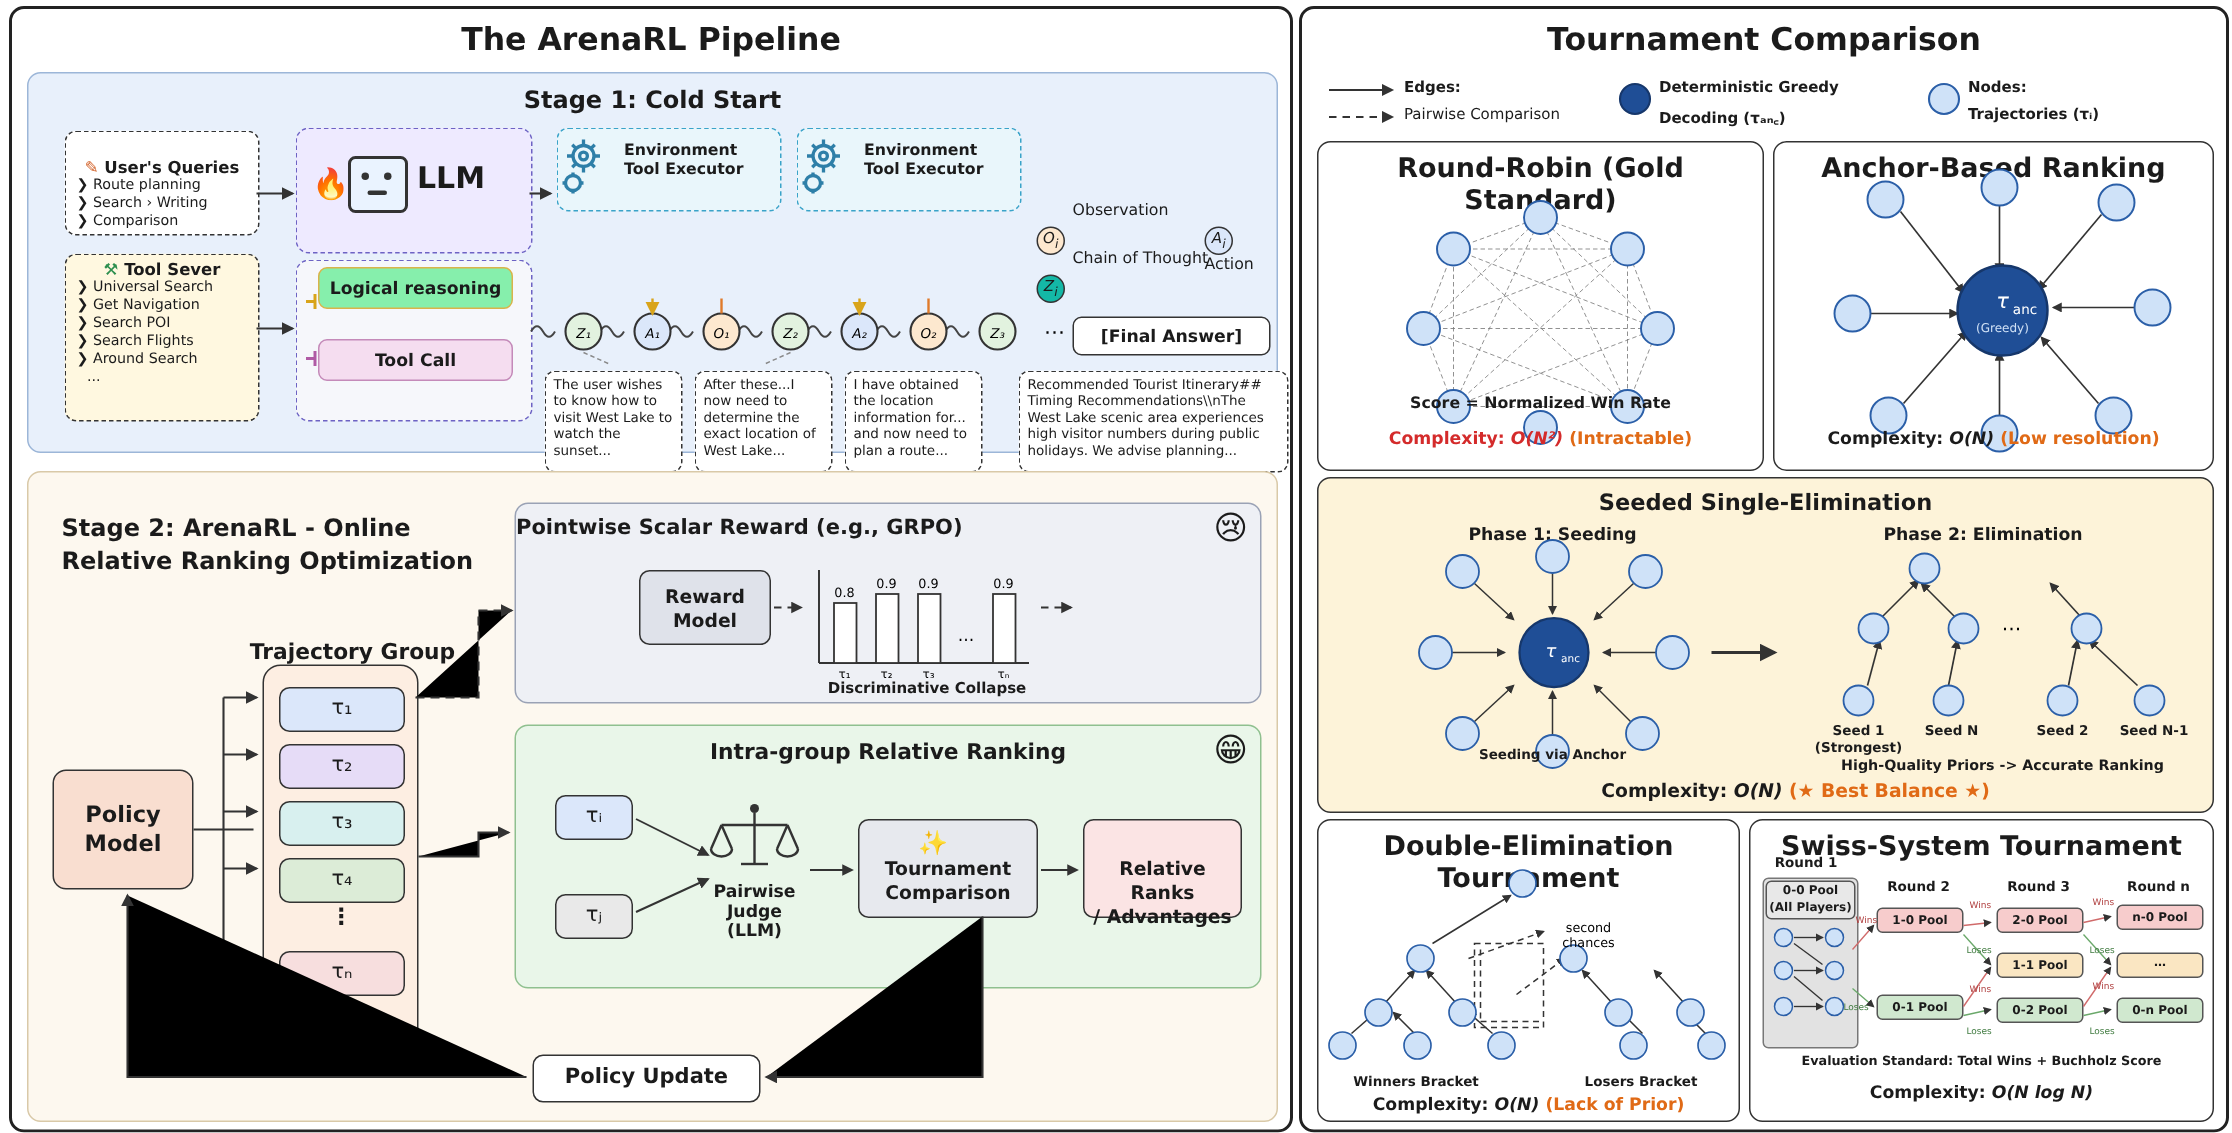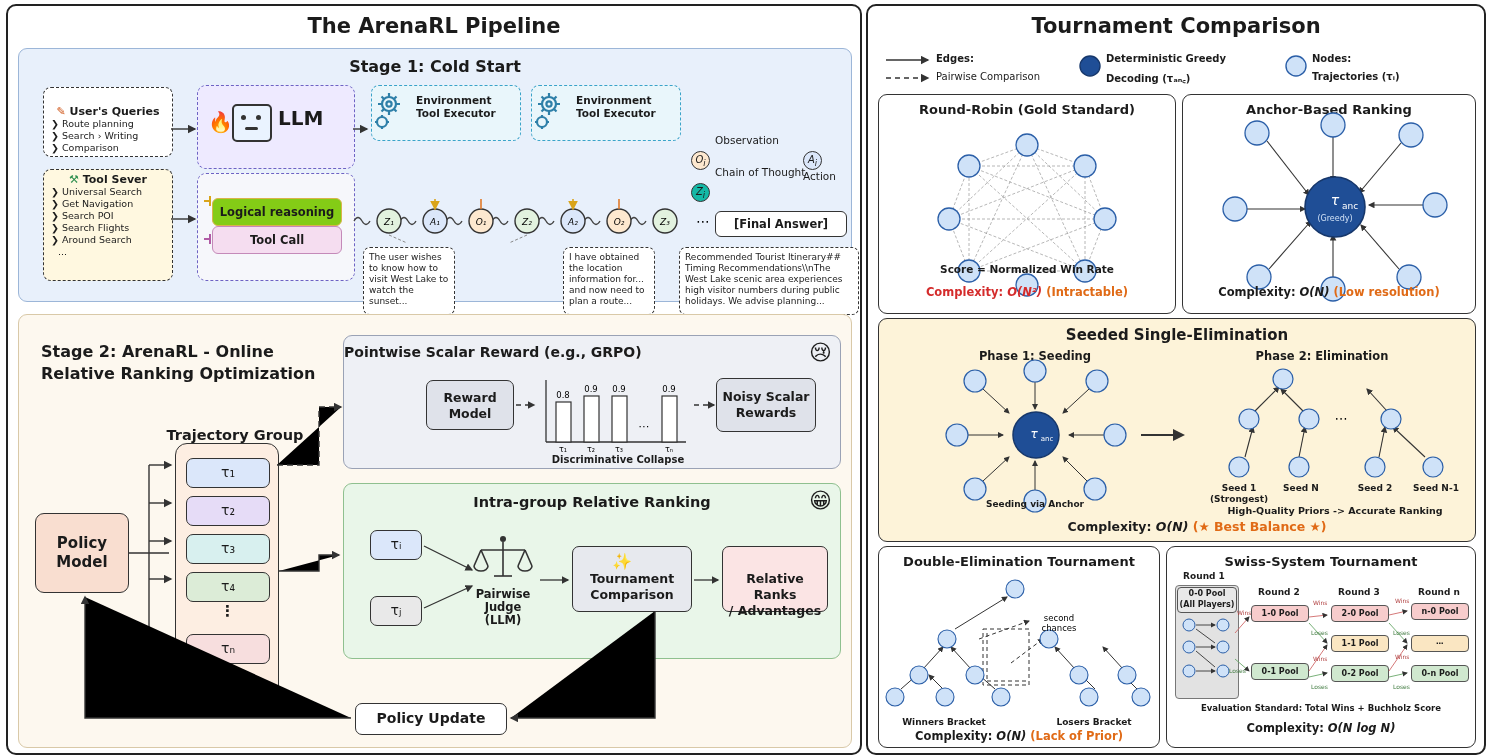--- a/index.html
+++ b/index.html
@@ -19,21 +19,21 @@
   #uq{left:24px;top:38px;width:128px;height:68px;background:#fff;}
   #uq .hd{font-size:11px;font-weight:bold;text-align:center;margin-top:17px;}
   .li{font-size:9.5px;margin-left:7px;line-height:12px;}
   #ts{left:24px;top:120px;width:128px;height:110px;background:#fff8e0;}
   #ts .hd{font-size:11px;font-weight:bold;text-align:center;margin-top:3px;}
 
   #llmbox{left:178px;top:36px;width:156px;height:82px;background:#eeeaff;border:1.6px dashed #6d63c4;border-radius:9px;}
   #llmbox .lbl{position:absolute;left:52px;top:26px;font-size:20px;font-weight:bold;}
   #legendbox{left:178px;top:124px;width:156px;height:106px;background:#f6f7fb;border:1.6px dashed #6d63c4;border-radius:9px;}
   .legitem{position:absolute;left:14px;width:128px;height:26px;border-radius:6px;font-size:11.5px;font-weight:bold;display:flex;align-items:center;justify-content:center;}
-  #lg1{top:24px;background:#84cc16;border:1.2px solid #d9b44a;}
+  #lg1{top:4px;background:#86efac;border:1.2px solid #d9b44a;}
   #lg2{top:52px;background:#f5ddf0;border:1.2px solid #c48ab9;}
 
   .envbox{position:absolute;top:36px;width:148px;height:54px;background:#e9f6fb;border:1.6px dashed #3aa3c9;border-radius:8px;}
   #env1{left:352px;}
   #env2{left:512px;}
   .envtxt{position:absolute;left:44px;top:8px;font-size:10.5px;font-weight:bold;line-height:13px;}
 
   .legend-right{position:absolute;font-size:10.5px;}
   .crc{display:inline-block;width:17px;height:17px;border-radius:50%;border:1.4px solid #333;text-align:center;line-height:16px;font-size:10px;font-style:italic;vertical-align:middle;margin-right:5px;margin-top:40px;}
 
@@ -77,21 +77,21 @@
   #right-title{position:absolute;left:0;top:8px;width:616px;font-size:21px;font-weight:bold;text-align:center;}
   #rlegend{position:absolute;left:10px;top:44px;width:596px;height:40px;}
   .lgtxt{position:absolute;font-size:10px;font-weight:bold;}
 
   .sub{position:absolute;border:1.6px solid #333;border-radius:9px;background:#fff;}
   #rr{left:10px;top:88px;width:296px;height:218px;}
   #ab{left:314px;top:88px;width:292px;height:218px;}
   #se{left:10px;top:312px;width:596px;height:222px;background:#fdf3d9;border:1.8px solid #333;}
   #de{left:10px;top:540px;width:280px;height:200px;}
   #sw{left:298px;top:540px;width:308px;height:200px;}
-  .subttl{position:absolute;left:0;top:7px;width:100%;text-align:center;font-size:13px;font-weight:bold;}
+  .subttl{position:absolute;left:0;top:7px;width:100%;text-align:center;font-size:18px;font-weight:bold;}
   .cpx{position:absolute;left:0;width:100%;text-align:center;font-size:11.5px;font-weight:bold;}
   .orange{color:#e06a16;}
   .red{color:#d42b2b;}
   .phase{position:absolute;font-size:11.5px;font-weight:bold;text-align:center;}
   .node-lab{position:absolute;font-size:9px;font-weight:bold;text-align:center;}
   .pool{position:absolute;border:1.2px solid #555;border-radius:4px;font-size:8px;font-weight:bold;text-align:center;line-height:15px;height:15px;}
 </style>
 </head>
 <body>
 
@@ -233,20 +233,21 @@
         <path d="M152,170 L176,170" stroke="#333" stroke-width="1.4" marker-end="url(#ar)"></path>
         <path d="M334,80 L348,80" stroke="#333" stroke-width="1.4" marker-end="url(#ar)"></path>
 
         <path d="M370,186 L388,194" stroke="#888" stroke-width="1" stroke-dasharray="3,2"></path>
         <path d="M508,186 L490,194" stroke="#888" stroke-width="1" stroke-dasharray="3,2"></path>
       </svg>
 
       <div id="finalans">[Final Answer]</div>
 
       <div class="qbox" id="q1">The user wishes to know how to visit West Lake to watch the sunset...</div>
+      <div class="qbox" id="q2">After these...I now need to determine the exact location of West Lake...</div>
       <div class="qbox" id="q3">I have obtained the location information for... and now need to plan a route...</div>
       <div class="qbox" id="q4">Recommended Tourist Itinerary## Timing Recommendations\\nThe West Lake scenic area experiences high visitor numbers during public holidays. We advise planning...</div>
     </div>
 
     <div id="stage2">
       <div id="stage2-title" style="white-space:pre-line">Stage 2: ArenaRL - Online
 Relative Ranking Optimization</div>
       <div id="tg-title">Trajectory Group</div>
 
       <div id="policy" style="white-space:pre-line">Policy
@@ -258,22 +259,20 @@
         <div class="tau" id="t3">τ₃</div>
         <div class="tau" id="t4">τ₄</div>
         <div id="tdots">⋮</div>
         <div class="tau" id="tN">τₙ</div>
       </div>
 
       <div id="pointwise">
         <div id="pw-title">Pointwise Scalar Reward (e.g., GRPO)</div>
         <div id="rewardmodel" style="white-space:pre-line">Reward
 Model</div>
-        <div id="noisy" style="white-space:pre-line">Noisy Scalar
-Rewards</div>
         <svg id="bars" width="152" height="86">
           <line x1="6" y1="70" x2="146" y2="70" stroke="#333" stroke-width="1.3"></line>
           <line x1="6" y1="8" x2="6" y2="70" stroke="#333" stroke-width="1.3"></line>
           <rect x="16" y="30" width="15" height="40" fill="#fff" stroke="#333" stroke-width="1.2"></rect>
           <rect x="44" y="24" width="15" height="46" fill="#fff" stroke="#333" stroke-width="1.2"></rect>
           <rect x="72" y="24" width="15" height="46" fill="#fff" stroke="#333" stroke-width="1.2"></rect>
           <rect x="122" y="24" width="15" height="46" fill="#fff" stroke="#333" stroke-width="1.2"></rect>
           <text x="23" y="26" font-size="8.5" text-anchor="middle">0.8</text>
           <text x="51" y="20" font-size="8.5" text-anchor="middle">0.9</text>
           <text x="79" y="20" font-size="8.5" text-anchor="middle">0.9</text>

